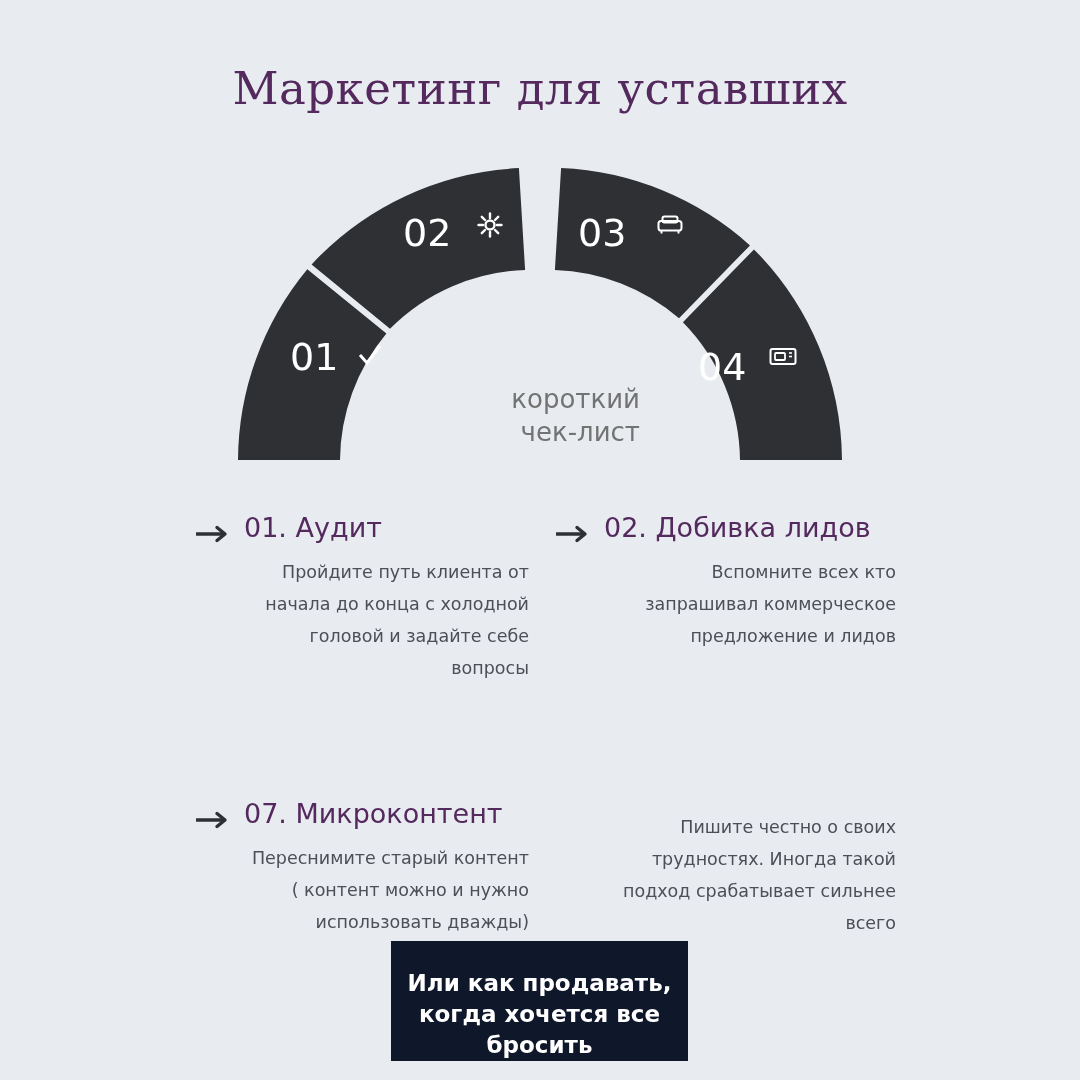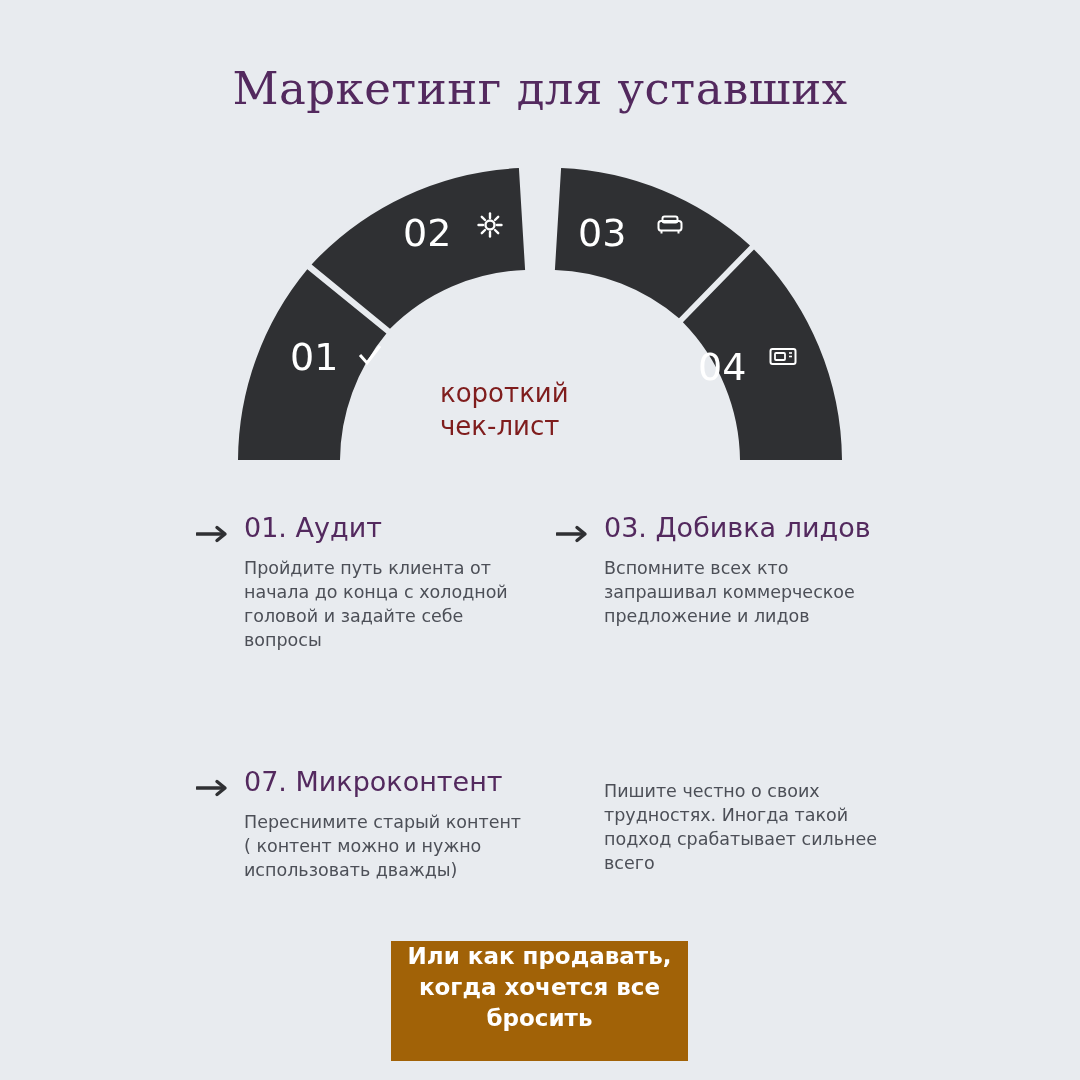--- a/index.html
+++ b/index.html
@@ -48,26 +48,26 @@
     position: absolute;
     left: 0;
     top: 0;
     width: 604px;
     height: 300px;
     pointer-events: none;
   }
   .center-text {
     position: absolute;
     left: 202px;
-    top: 209px;
+    top: 215px;
     width: 200px;
-    text-align: left;
+    text-align: right;
     font-size: 26px;
     line-height: 33px;
-    color: #7f1d1d;
+    color: #737373;
   }
   .seg-label {
     fill: #ffffff;
     font-family: "DejaVu Sans", "Liberation Sans", sans-serif;
     font-size: 38px;
   }
   .seg-icon {
     fill: none;
     stroke: #ffffff;
     stroke-width: 2;
@@ -100,36 +100,37 @@
   }
   .item-title {
     font-size: 27px;
     color: #53295e;
     white-space: nowrap;
   }
   .item-body {
     margin-left: 48px;
     margin-top: 13px;
     font-size: 17.5px;
-    line-height: 24px;
+    line-height: 32px;
     color: #4c4f57;
     max-width: 285px;
+    text-align: right;
   }
   .item.right .item-body { max-width: 300px; }
 
   
   .footer {
     position: absolute;
     left: 391px;
     top: 941px;
     width: 297px;
     height: 120px;
-    background: #a16207;
+    background: #0f172a;
     display: flex;
-    align-items: flex-start;
+    align-items: flex-end;
     justify-content: center;
   }
   .footer-text {
     color: #ffffff;
     font-size: 23px;
     line-height: 31px;
     text-align: center;
     font-weight: bold;
     padding: 0 14px;
   }
@@ -227,21 +228,21 @@
         </div>
         <div class="item-body">Пройдите путь клиента от начала до конца с холодной головой и задайте себе вопросы</div>
       </div>
 
       <div class="item right">
         <div class="item-head">
           <svg class="arrow-icon" width="34" height="18" viewBox="0 0 34 18">
             <line x1="1" y1="9" x2="27" y2="9" stroke="#2f3033" stroke-width="3.4" stroke-linecap="round"></line>
             <polyline points="21,2.5 29,9 21,15.5" fill="none" stroke="#2f3033" stroke-width="3.4" stroke-linecap="round" stroke-linejoin="round"></polyline>
           </svg>
-          <div class="item-title">03. Добивка лидов</div>
+          <div class="item-title">02. Добивка лидов</div>
         </div>
         <div class="item-body">Вспомните всех кто запрашивал коммерческое предложение и лидов</div>
       </div>
     </div>
 
     <div class="row" style="margin-top:66px;">
       <div class="item">
         <div class="item-head">
           <svg class="arrow-icon" width="34" height="18" viewBox="0 0 34 18">
             <line x1="1" y1="9" x2="27" y2="9" stroke="#2f3033" stroke-width="3.4" stroke-linecap="round"></line>

